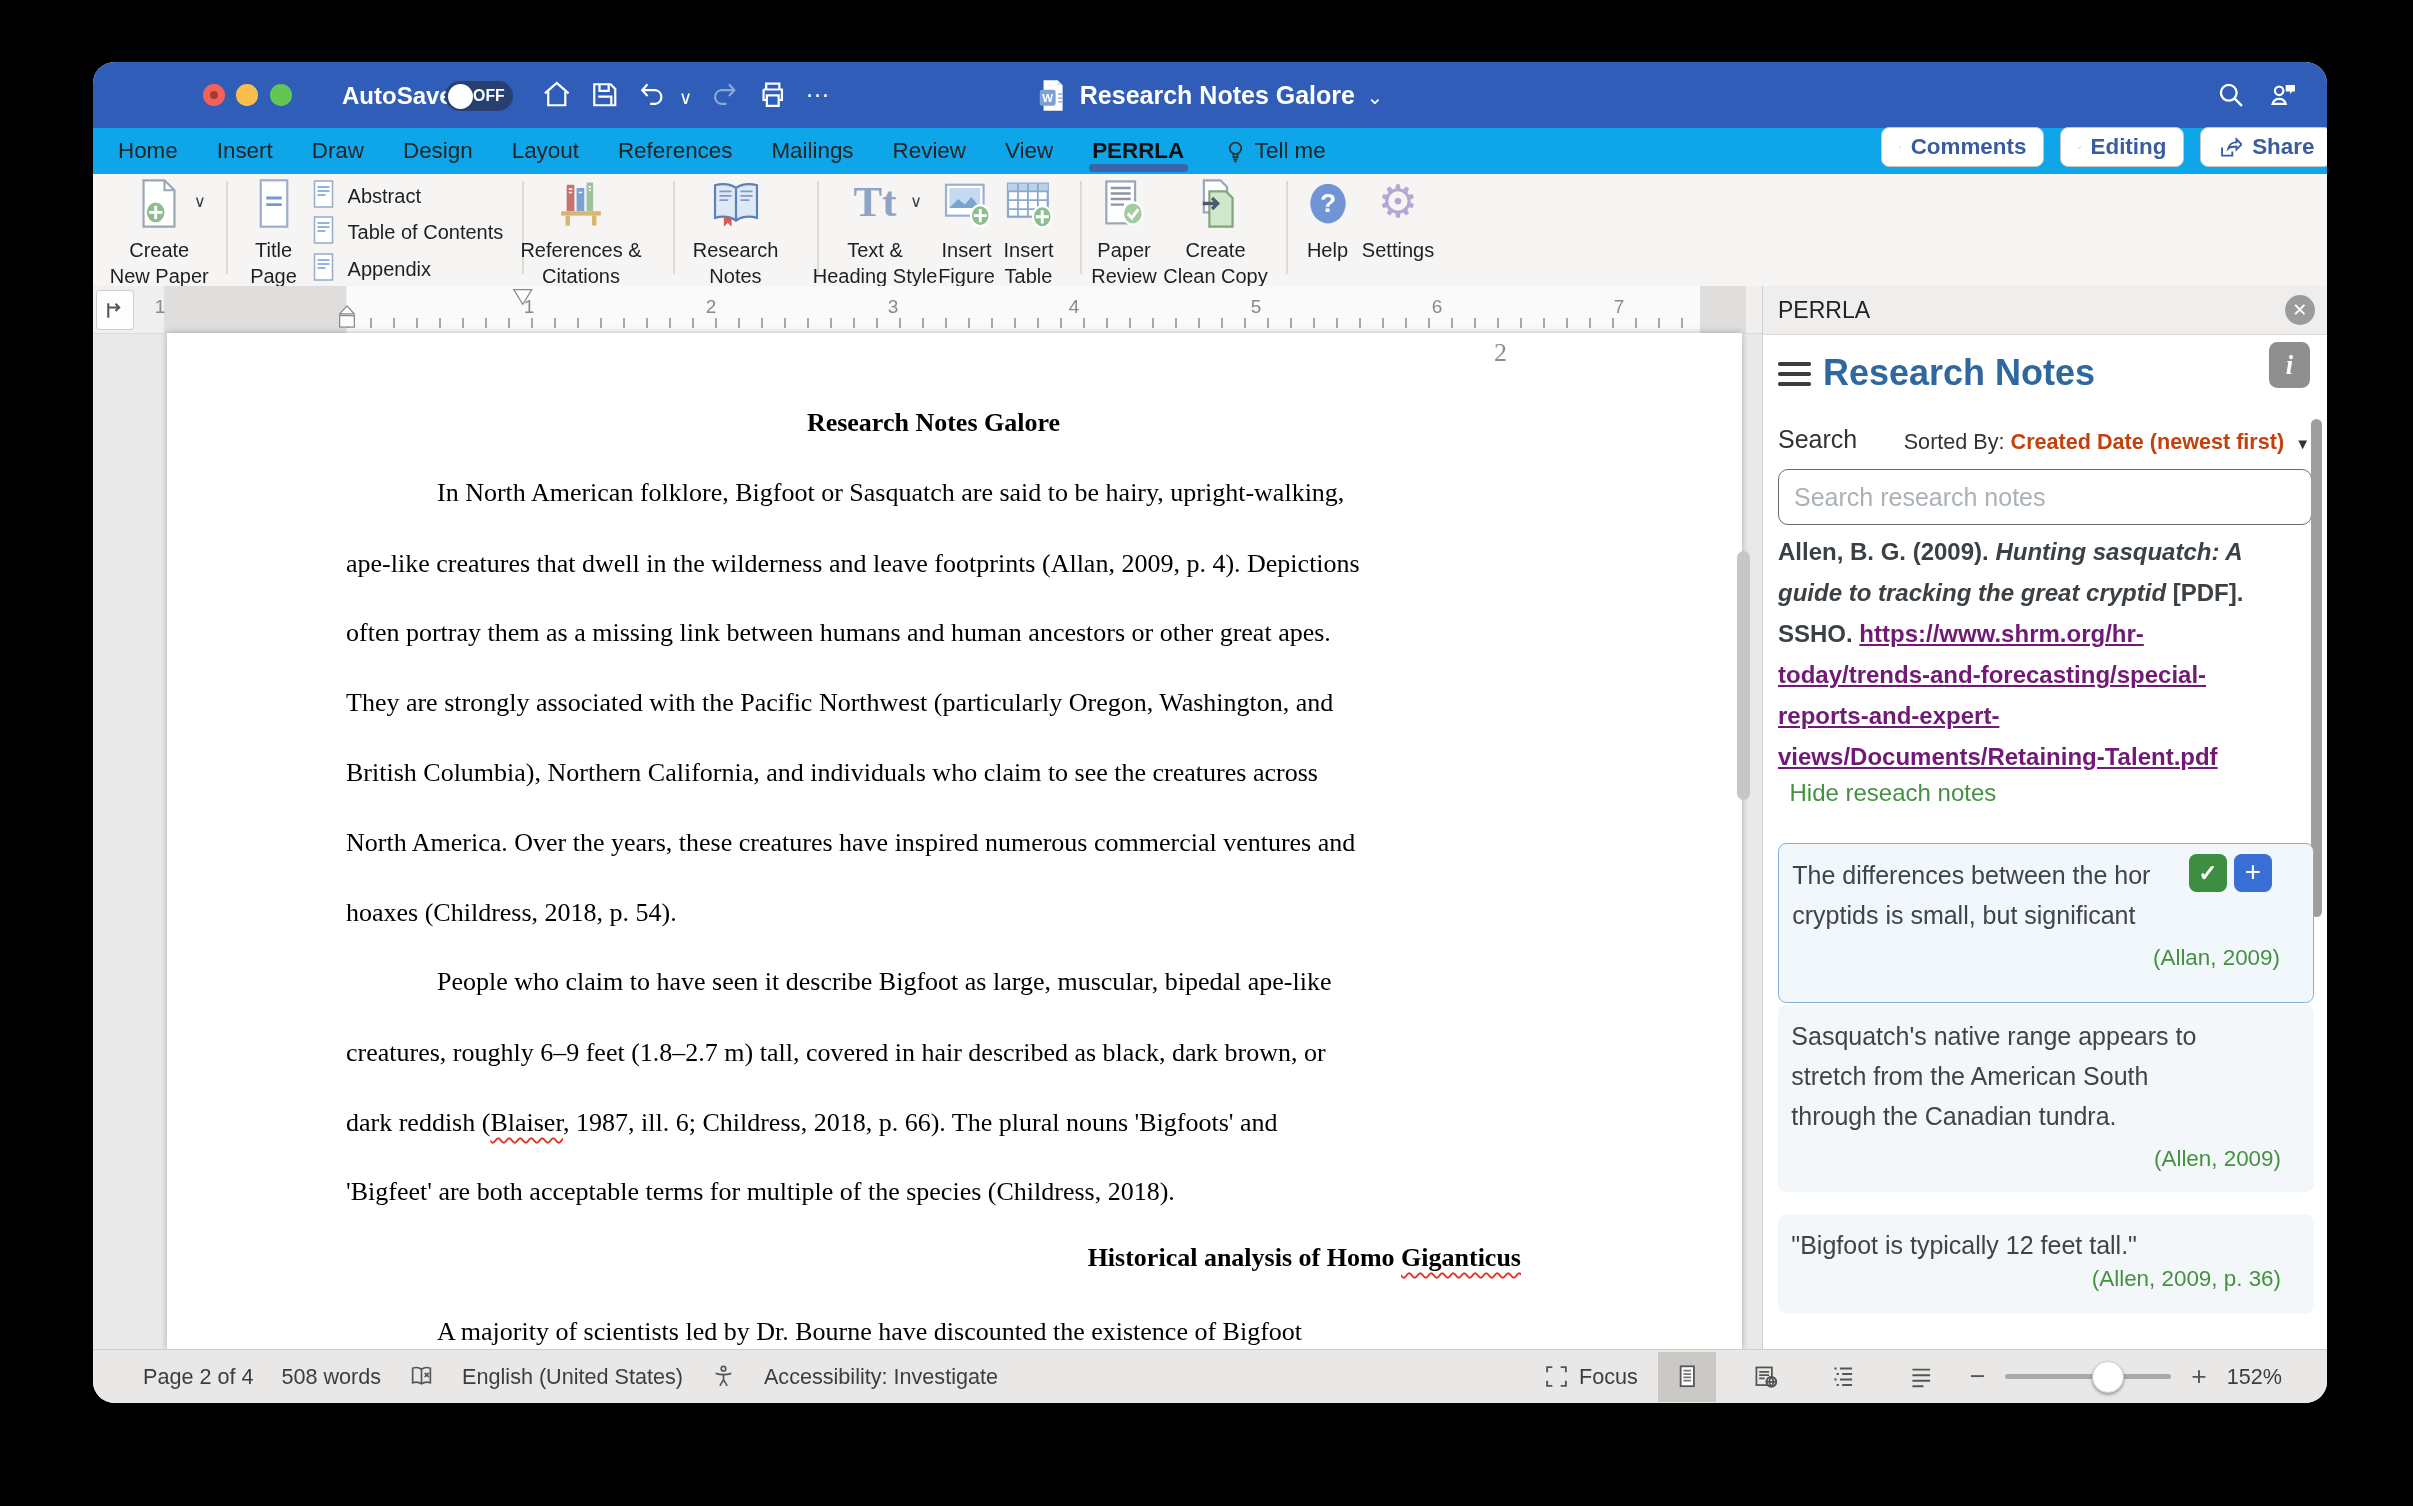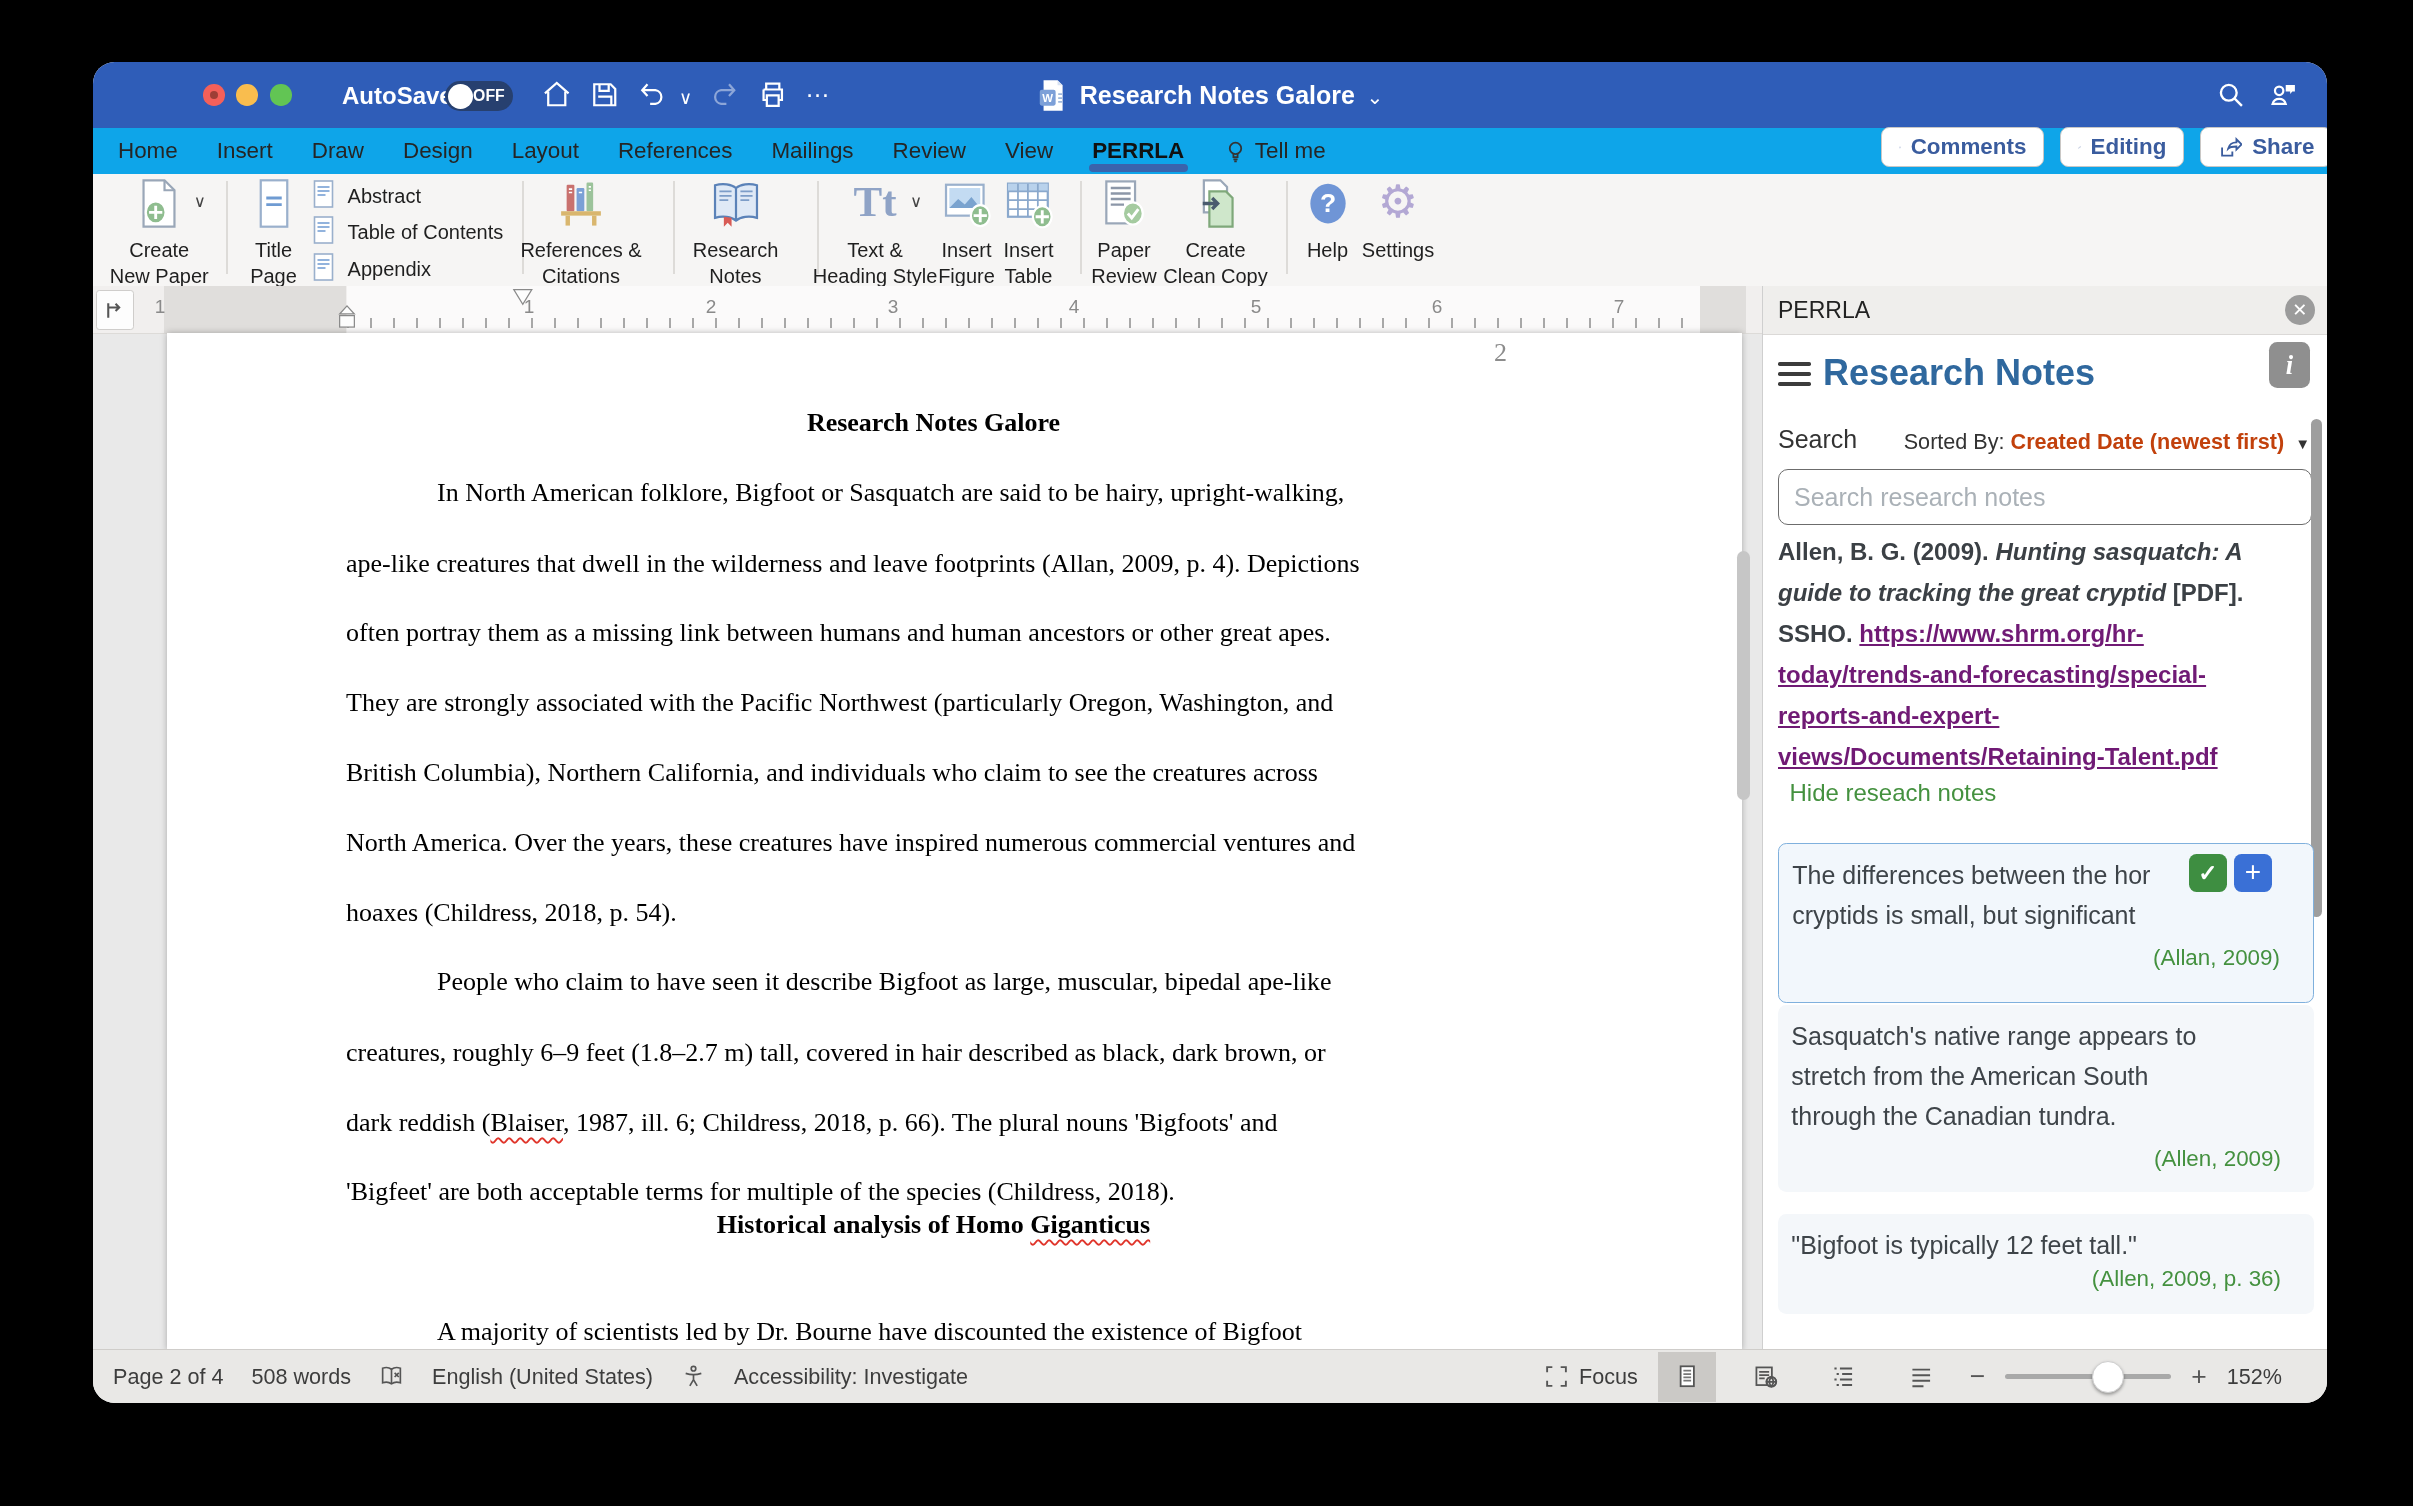--- a/index.html
+++ b/index.html
@@ -107,21 +107,21 @@
   .card .ccite{text-align:right;font-size:22.4px;color:#44913f;margin-top:10px;}
   .btn-check{position:absolute;top:10px;right:86px;width:38px;height:38px;border-radius:7.5px;background:#3e8e41;color:#fff;
              font-size:23px;font-weight:700;text-align:center;line-height:38px;}
   .btn-plus{position:absolute;top:10px;right:41px;width:38px;height:38px;border-radius:7.5px;background:#3a70d6;color:#fff;
             font-size:28px;font-weight:400;text-align:center;line-height:36px;}
   .pscroll{position:absolute;right:5.8px;top:133px;width:11.6px;height:498px;border-radius:5.8px;background:#9e9e9e;}
 
   
   .statusbar{position:absolute;left:0;bottom:0;right:0;height:53px;background:#e9e8e6;border-top:1.7px solid #cfcdca;
              display:flex;align-items:center;font-size:21.6px;color:#3d3d3d;}
-  .sb-l{display:flex;align-items:center;gap:28px;padding-left:20px;}
+  .sb-l{display:flex;align-items:center;gap:28px;padding-left:50px;}
   .sb-r{display:flex;align-items:center;gap:20px;margin-left:auto;padding-right:45px;}
   .sbicon svg{width:25px;height:25px;display:block;}
   .viewbtn{width:58px;height:50px;display:flex;align-items:center;justify-content:center;}
   .viewbtn.sel{background:#cbc9c6;}
   .zoom-track{position:relative;width:166px;height:5.8px;border-radius:3.3px;background:#a9a9a9;}
   .zoom-knob{position:absolute;left:87px;top:-12.4px;width:30px;height:30px;border-radius:50%;background:#fff;
              border:0.8px solid #cfcfcf;box-shadow:0 1.7px 3.3px rgba(0,0,0,.35);}
   .zsign{font-size:26.5px;color:#555;}
 </style>
 </head>
@@ -460,21 +460,21 @@
             <div class="docline" style="top: 216px;"><span>ape-like creatures that dwell in the wilderness and leave footprints (Allan, 2009, p. 4). Depictions</span></div>
             <div class="docline" style="top: 285px;"><span>often portray them as a missing link between humans and human ancestors or other great apes.</span></div>
             <div class="docline" style="top: 355px;"><span>They are strongly associated with the Pacific Northwest (particularly Oregon, Washington, and</span></div>
             <div class="docline" style="top: 495px;"><span>North America. Over the years, these creatures have inspired numerous commercial ventures and</span></div>
             <div class="docline" style="top: 425px;"><span>British Columbia), Northern California, and individuals who claim to see the creatures across</span></div>
             <div class="docline" style="top: 565px;"><span>hoaxes (Childress, 2018, p. 54).</span></div>
             <div class="docline ind" style="top: 634px;"><span>People who claim to have seen it describe Bigfoot as large, muscular, bipedal ape-like</span></div>
             <div class="docline" style="top: 705px;"><span>creatures, roughly 6–9 feet (1.8–2.7 m) tall, covered in hair described as black, dark brown, or</span></div>
             <div class="docline" style="top: 775px;"><span>dark reddish (</span><span class="misspell">Blaiser</span><span>, 1987, ill. 6; Childress, 2018, p. 66). The plural nouns 'Bigfoots' and</span></div>
             <div class="docline" style="top: 844px;"><span>'Bigfeet' are both acceptable terms for multiple of the species (Childress, 2018).</span></div>
-            <div class="docline ctr b" style="top: 877px;"><span>Historical analysis of Homo </span><span class="misspell">Giganticus</span></div>
+            <div class="docline ctr b" style="top: 910px; text-align: right;"><span>Historical analysis of Homo </span><span class="misspell">Giganticus</span></div>
             <div class="docline ind" style="top: 984px;"><span>A majority of scientists led by Dr. Bourne have discounted the existence of Bigfoot</span></div>
           </div>
 
         <div class="doc-scroll"></div>
       </div>
 
       <div class="panel">
         <div class="pstrip">
           <span class="lbl">PERRLA</span>
           <span class="pclose">✕</span>

